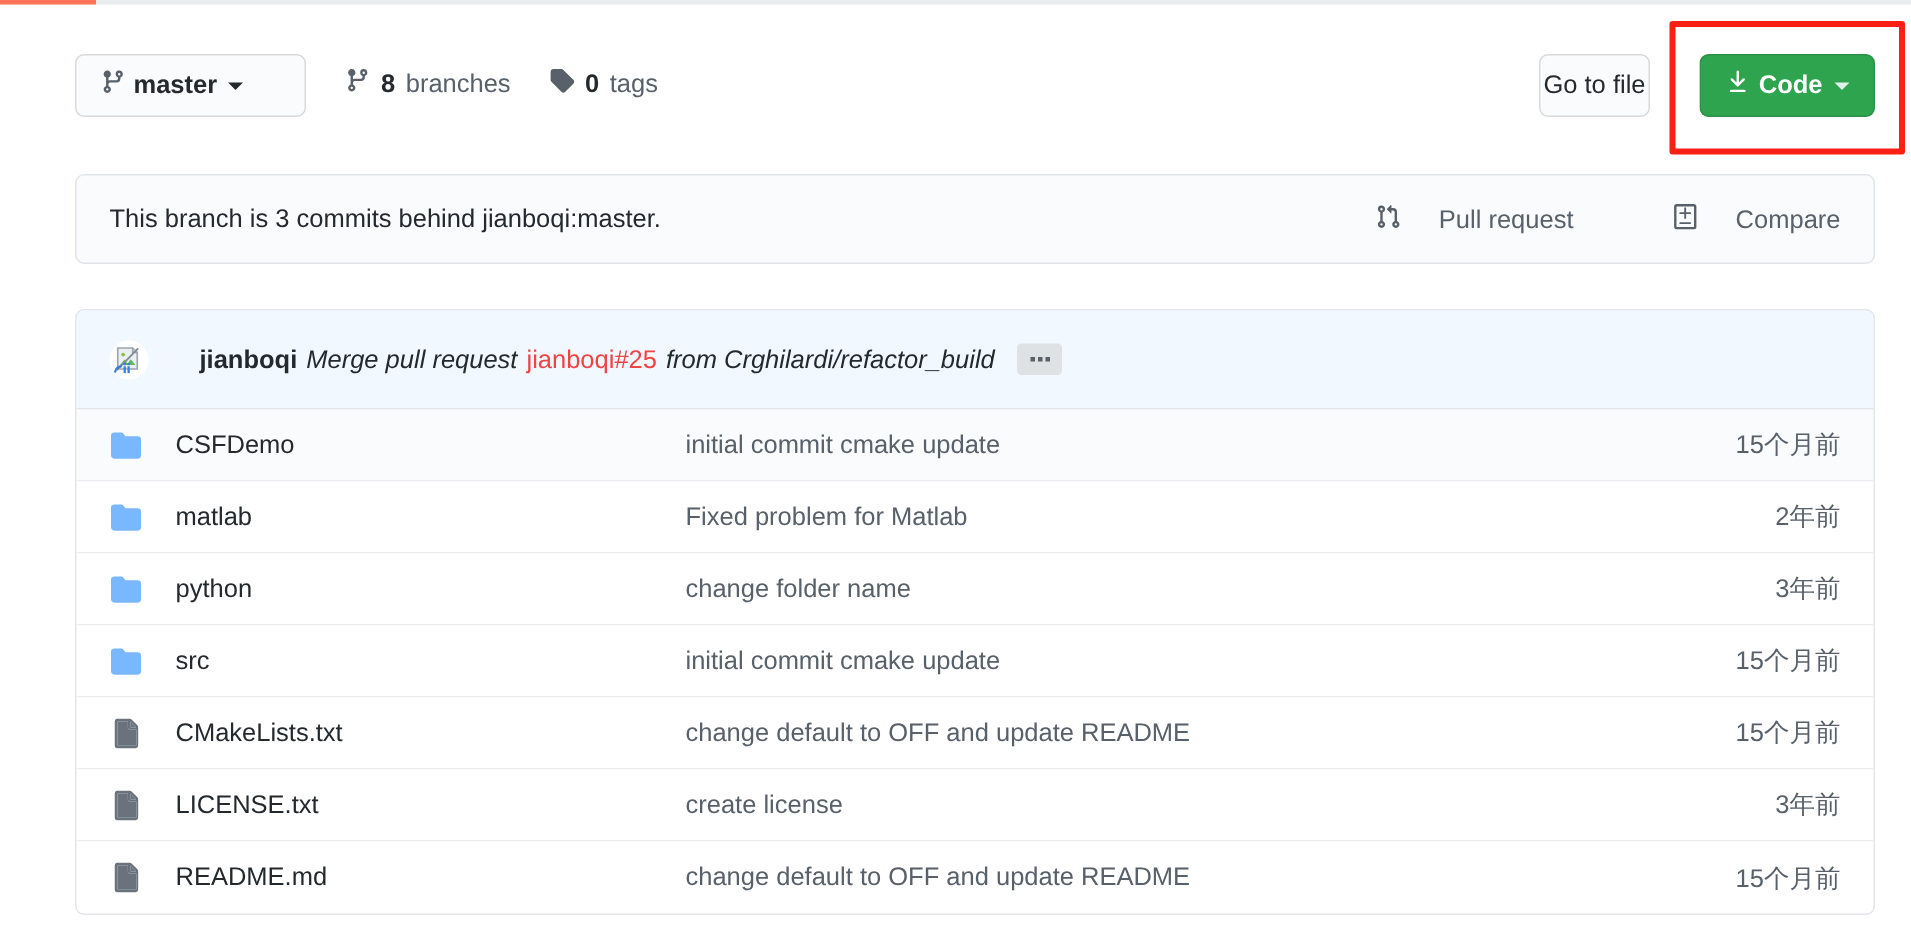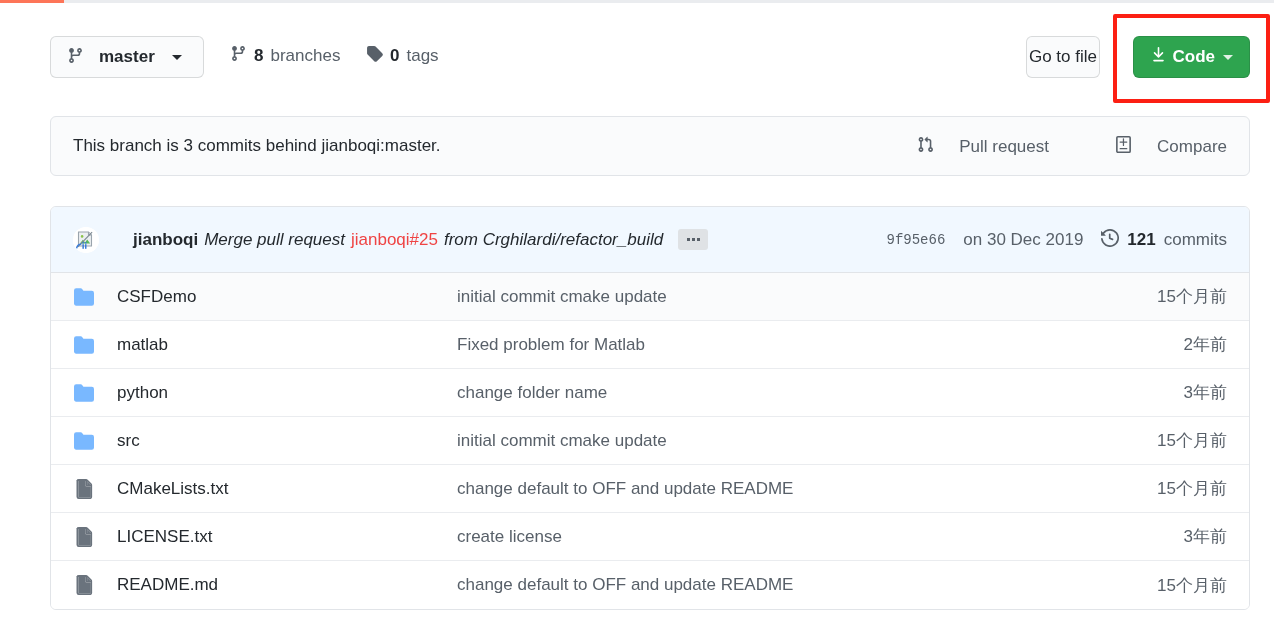--- a/index.html
+++ b/index.html
@@ -31,21 +31,21 @@
 
   
   #branch-bar {
     position: absolute;
     top: 33px; left: 50px;
     width: 1200px; height: 46px;
   }
   #branch-select {
     position: absolute; left: 0; top: 0;
     height: 42px; min-width: 154px;
-    display: flex; align-items: center; gap: 15px;
+    display: flex; align-items: center; gap: 5px;
     padding: 0 14px 0 16px;
     background: #fafbfc;
     border: 1px solid rgba(27,31,35,0.15);
     border-radius: 6px;
     cursor: pointer;
   }
   #branch-select .bname {
     font-size: 17px; font-weight: bold; color: #24292e;
   }
   .caret {
@@ -332,33 +332,20 @@
         <span class="commit-msg">Merge pull request</span>
         <span class="commit-link">jianboqi#25</span>
         <span class="commit-msg">from Crghilardi/refactor_build</span>
         <button id="commit-expand">
           <i></i>
           <i></i>
           <i></i>
         </button>
       </div>
 
-      <div id="commit-right">
-        <span id="commit-sha">9f95e66</span>
-        <span id="commit-date">on 30 Dec 2019</span>
-        <span id="commit-count">
-          <span>
-            <svg width="18" height="18" viewBox="0 0 16 16" fill="#586069" aria-hidden="true">
-              <path d="M1.643 3.143L.427 1.927A.25.25 0 000 2.104V5.75c0 .138.112.25.25.25h3.646a.25.25 0 00.177-.427L2.715 4.215a6.5 6.5 0 11-1.18 4.458.75.75 0 10-1.493.154 8.001 8.001 0 101.6-5.684zM7.75 4a.75.75 0 01.75.75v2.992l2.028.812a.75.75 0 01-.557 1.392l-2.5-1A.75.75 0 017 8.25v-3.5A.75.75 0 017.75 4z"></path>
-            </svg>
-          </span>
-          <b>121</b>
-          <span>commits</span>
-        </span>
-      </div>
     </div>
 
     <div id="file-rows">
         <div class="file-row alt">
           <span class="file-icon">
             <svg width="20" height="20" viewBox="0 0 16 16" aria-hidden="true">
               <path fill="#79b8ff" d="M1.75 1A1.75 1.75 0 000 2.75v10.5C0 14.216.784 15 1.75 15h12.5A1.75 1.75 0 0016 13.25v-8.5A1.75 1.75 0 0014.25 3h-6.5a.25.25 0 01-.2-.1l-.9-1.2C6.318 1.26 5.86 1 5.37 1H1.75z"></path>
             </svg>
           </span>
           <span class="file-name">CSFDemo</span>

